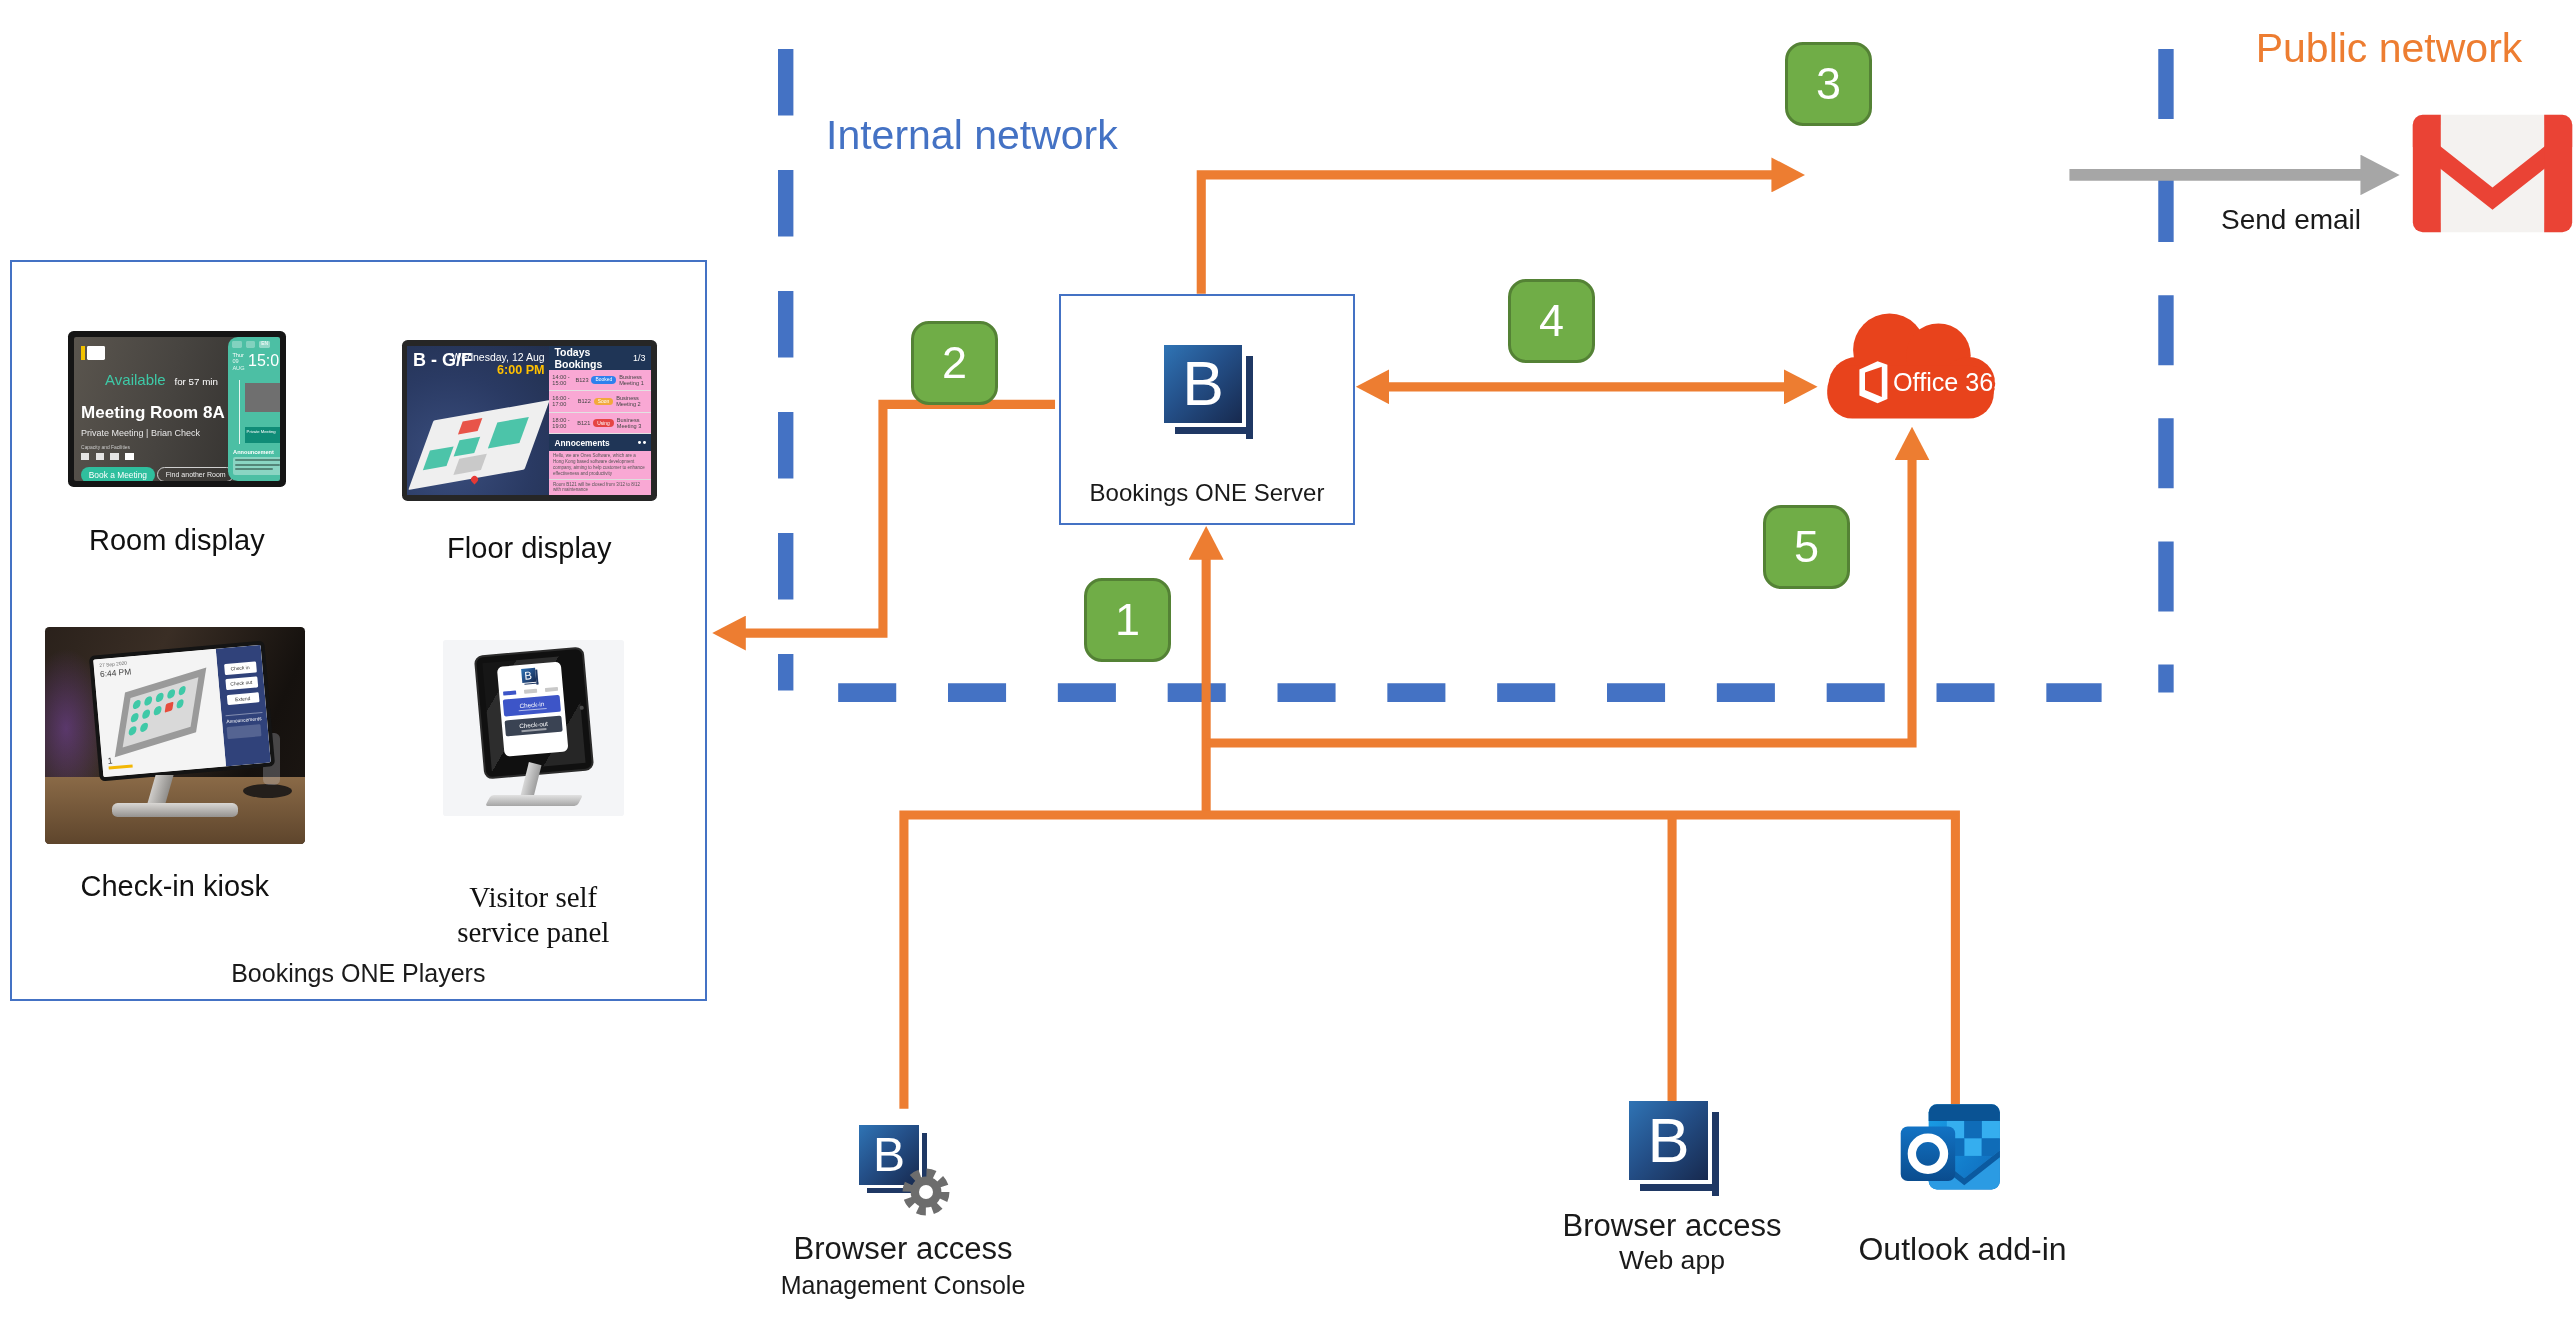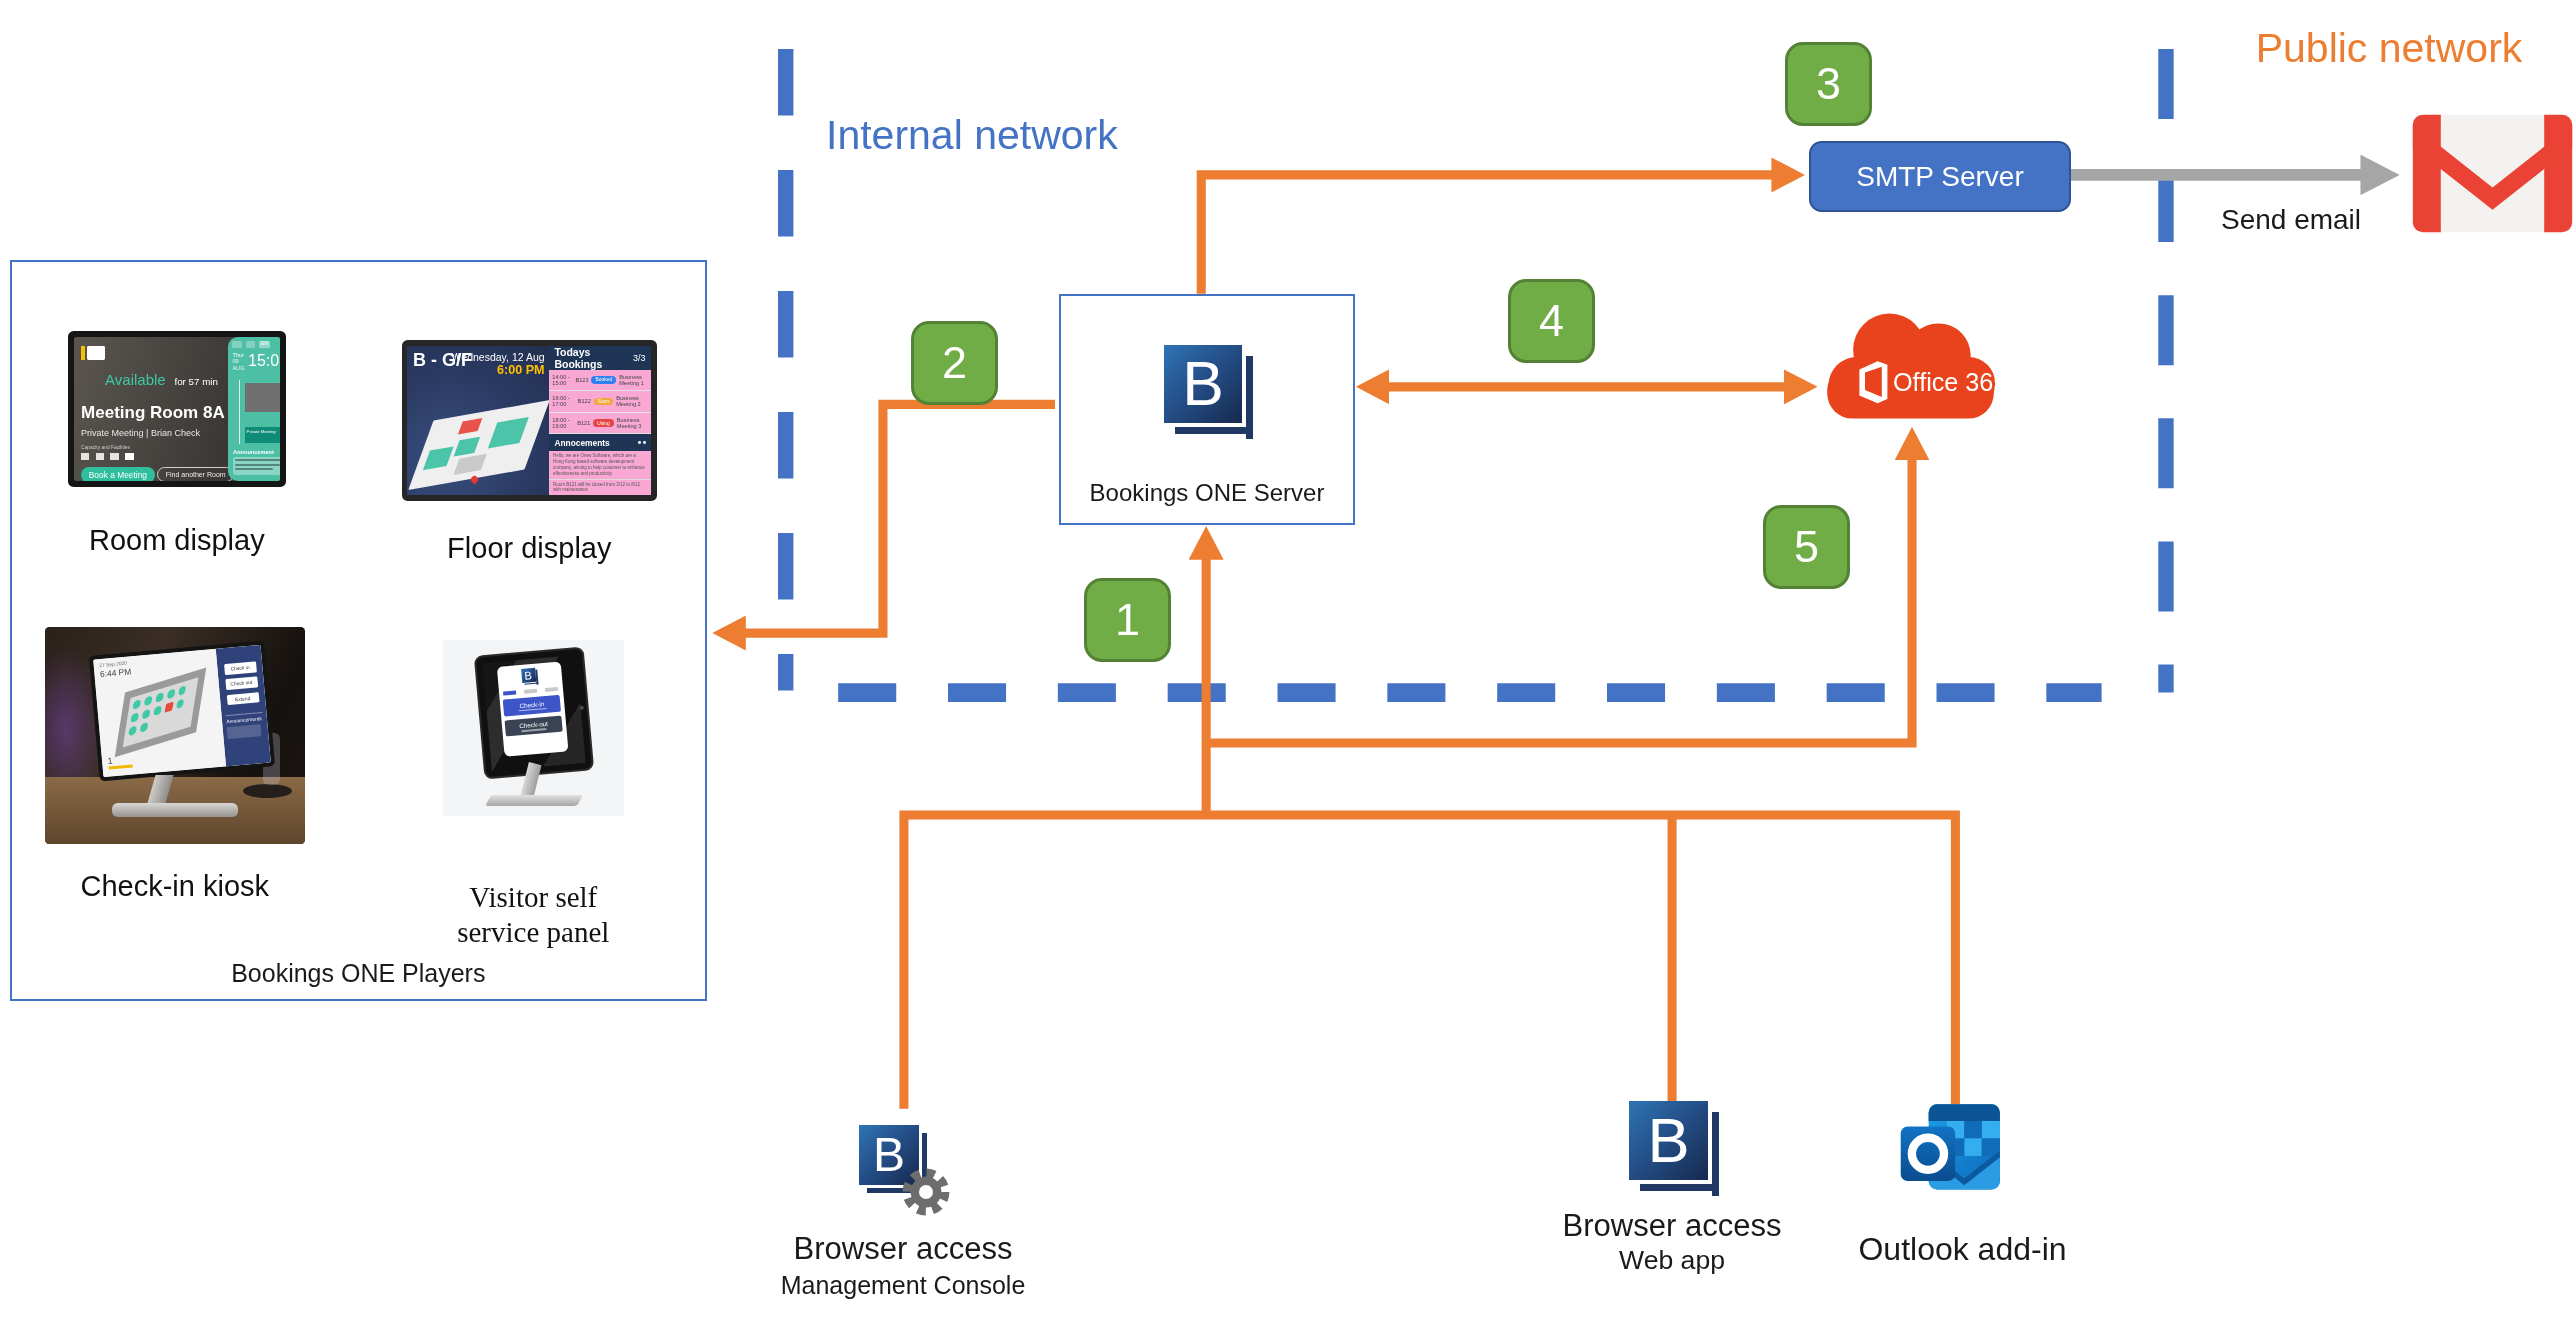--- a/index.html
+++ b/index.html
@@ -105,23 +105,20 @@
     <div class="blogo abs" style="left:103px;top:49px;font-size:78px;">
       <div class="sq">
           <span>B</span>
         </div>
       <div class="fr fr-r"></div>
       <div class="fr fr-b"></div>
     </div>
     <div class="abs ctr" style="left:0;top:183px;width:100%;font-size:24px;">Bookings ONE Server</div>
   </div>
 
-  <div class="abs smtp-box z10">
-    <span>SMTP Server</span>
-  </div>
 
   <svg class="abs z10" style="left:1816px;top:301px;" width="189" height="126" viewBox="0 0 270 180">
     <g fill="#E8431C">
       <circle cx="58" cy="120" r="40"></circle>
         <circle cx="105" cy="70" r="52"></circle>
         <circle cx="175" cy="78" r="46"></circle>
         <circle cx="218" cy="118" r="38"></circle>
       <rect x="16" y="92" width="238" height="76" rx="36"></rect>
     </g>
     <path d="M62,98 L88,86 L102,91 L102,140 L88,146 L62,135 Z M70,102 L94,94 L94,137 L70,127 Z" fill="#fff" fill-rule="evenodd"></path>
@@ -197,21 +194,21 @@
             <div class="abs" style="left:36px;top:24px;width:21px;height:15.4px;background:#4CC4A9;"></div>
             <div class="abs" style="left:70px;top:12.6px;width:32px;height:24px;background:#4CC4A9;"></div>
             <div class="abs" style="left:32px;top:5.6px;width:19.6px;height:12.6px;background:#E85449;"></div>
             <div class="abs" style="left:43px;top:42px;width:28px;height:15.4px;background:#c9c9c9;"></div>
           </div>
           <div class="abs" style="left:64px;top:130px;width:7px;height:7px;background:#E53935;border-radius:50% 50% 50% 0;transform:rotate(-45deg);"></div>
         </div>
         <div class="fd-right">
           <div style="background:#1F3556;color:#fff;height:24px;display:flex;align-items:center;padding:0 5.6px;">
             <span style="font-size:10.5px;font-weight:bold;">Todays Bookings</span>
-            <span style="font-size:9px;margin-left:auto;">3/3</span>
+            <span style="font-size:9px;margin-left:auto;">1/3</span>
           </div>
           <div class="fd-row">
             <span style="font-size:5.6px;color:#444;width:35px;">14:00 - 15:00</span>
             <span style="font-size:5.6px;color:#444;">B123</span>
             <span class="fd-badge" style="background:#2F80ED;">Booked</span>
             <span style="font-size:5.6px;color:#444;margin-left:auto;">Business Meeting 1</span>
           </div>
           <div class="fd-row">
             <span style="font-size:5.6px;color:#444;width:35px;">16:00 - 17:00</span>
             <span style="font-size:5.6px;color:#444;">B122</span>

